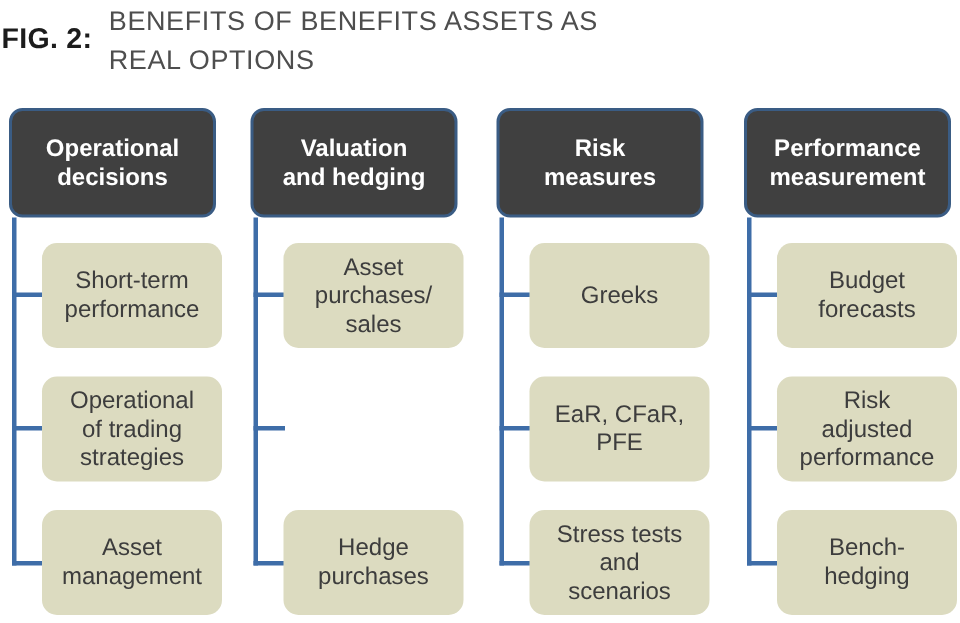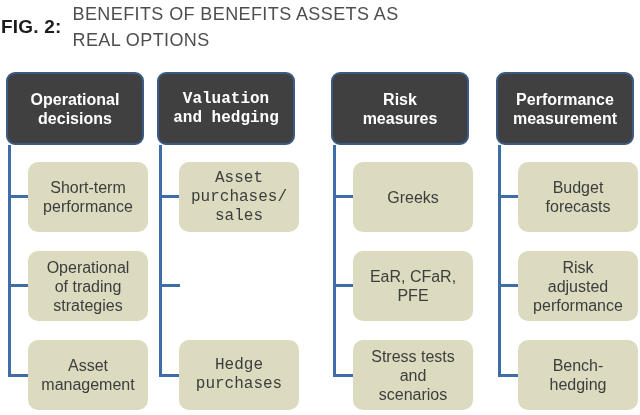--- a/index.html
+++ b/index.html
@@ -34,21 +34,21 @@
     letter-spacing: 0.4px;
     white-space: pre-line;
   }
   .col {
     position: absolute;
     top: 72px;
     width: 142px;
     height: 343px;
   }
   .c0 { left: 6px; }
-  .c1 { left: 157px; font-family: Liberation Mono, monospace; }
+  .c1 { left: 167px; }
   .c2 { left: 331px; }
   .c3 { left: 496px; }
   .hdr {
     position: absolute;
     left: 0;
     top: 0;
     width: 138px;
     height: 73px;
     box-sizing: border-box;
     background: #404040;

